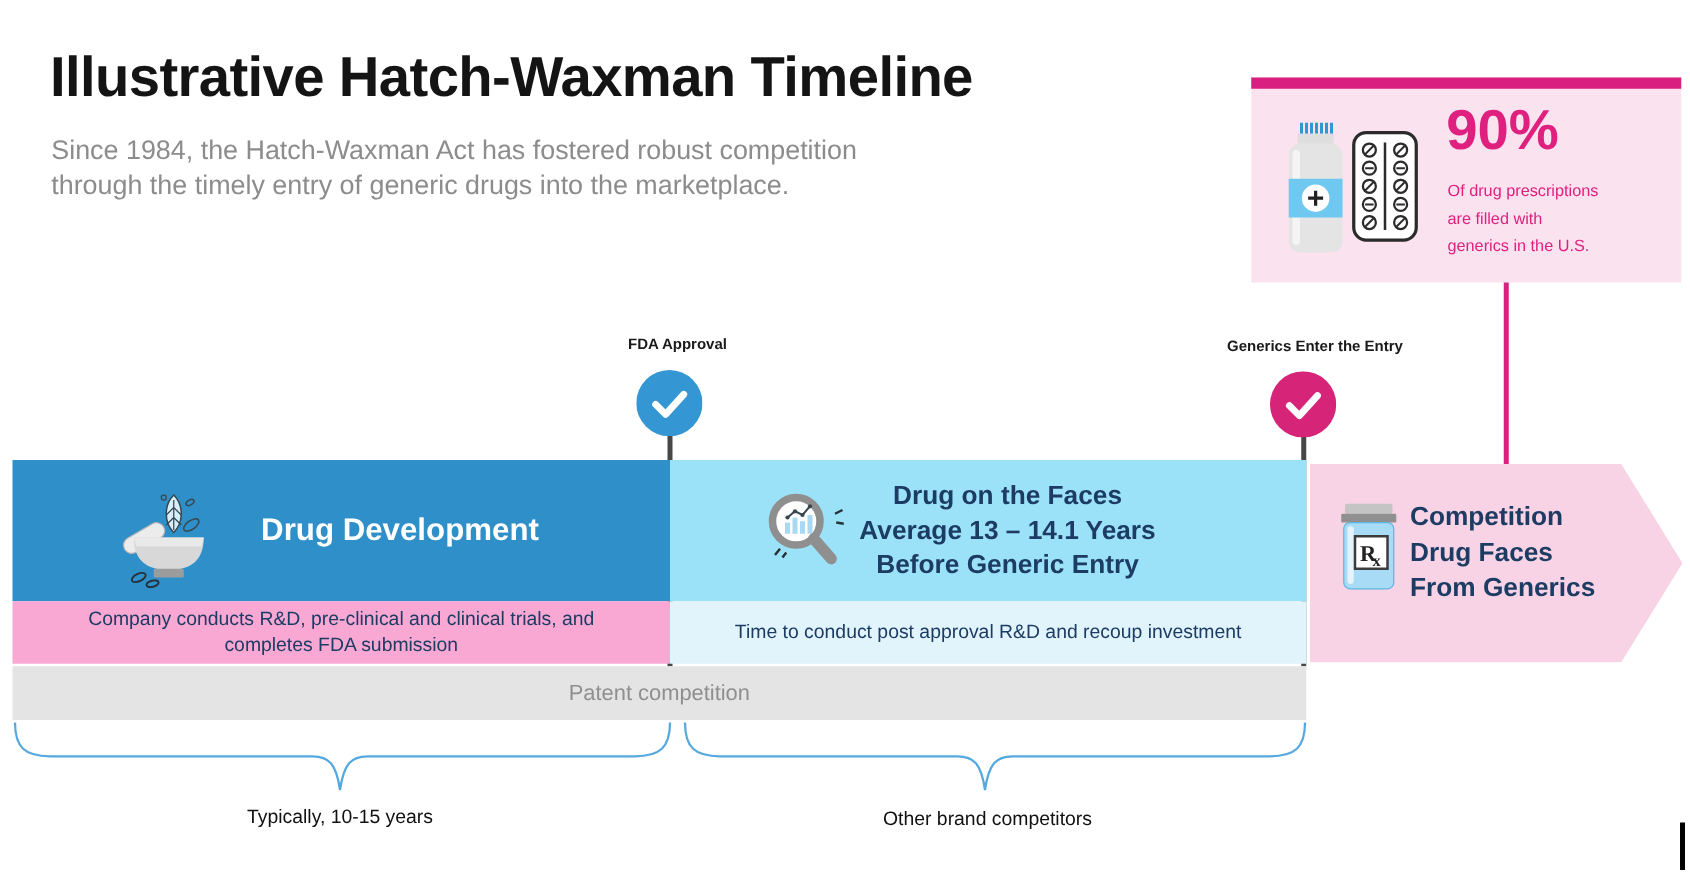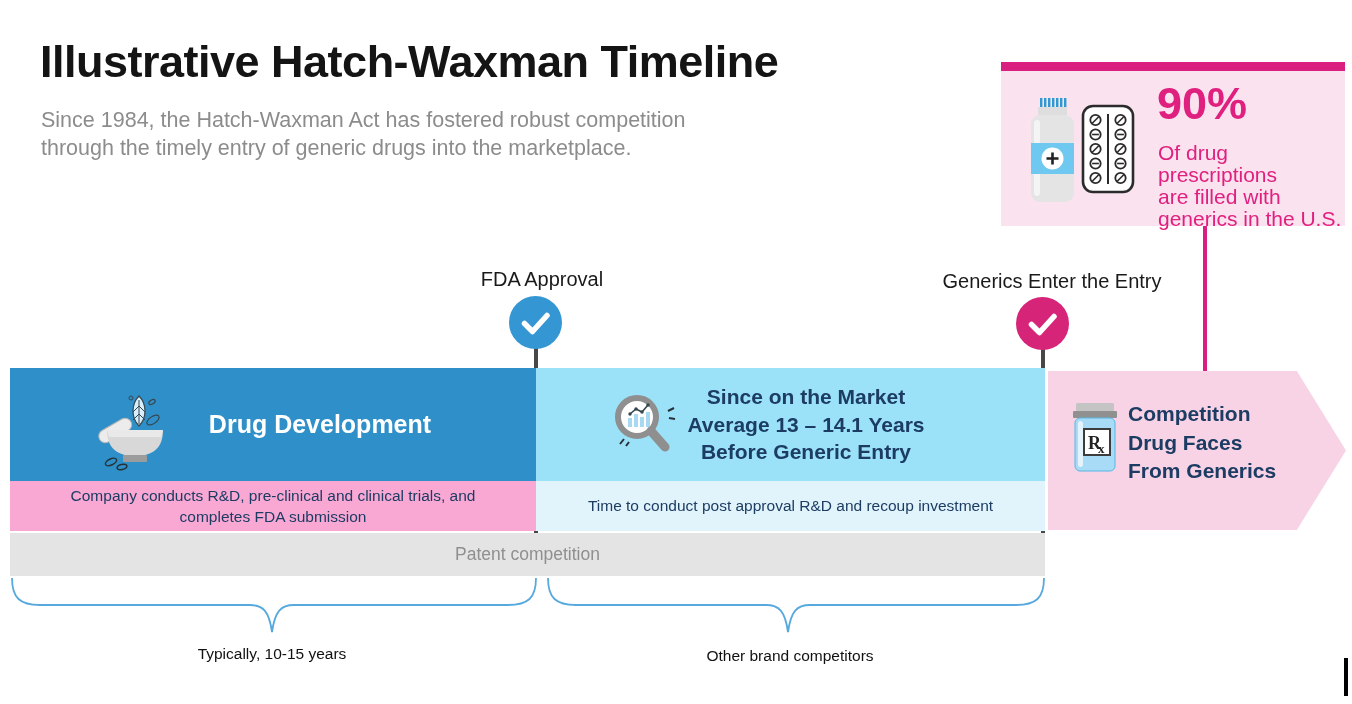--- a/index.html
+++ b/index.html
@@ -8,27 +8,27 @@
   .abs { position:absolute; }
 
   
   .title { left:40px; top:36px; font-size:45px; font-weight:700; color:#141414; letter-spacing:-0.5px; }
   .subtitle { left:41px; top:106px; font-size:21.5px; color:#8c8c8c; line-height:28px; }
 
   
   .stat-box { left:1001px; top:62px; width:344px; height:164px; background:#fbe2ef; }
   .stat-strip { left:0; top:0; width:100%; height:9px; background:#d91f7f; position:absolute; }
   .stat-value { position:absolute; left:156px; top:16px; font-size:45px; font-weight:700; color:#e0207f; }
-  .stat-desc { position:absolute; left:157px; top:80px; font-size:21px; line-height:22px; color:#e0207f; }
+  .stat-desc { position:absolute; left:157px; top:80px; font-size:13px; line-height:22px; color:#e0207f; }
   .bottle-icon { position:absolute; left:28px; top:36px; }
   .blister-icon { position:absolute; left:80px; top:42px; }
   .stat-connector { left:1203px; top:226px; width:4px; height:146px; background:#d91f7f; }
 
   
-  .milestone-label { font-size:20px; color:#1a1a1a; text-align:center; }
+  .milestone-label { font-size:12px; color:#1a1a1a; text-align:center;font-weight:bold; }
   .fda-label { left:462px; top:268px; width:160px; }
   .gen-label { left:932px; top:270px; width:240px; }
   .check-line { width:4px; background:#474747; }
   .check-circle { width:53px; height:53px; }
 
   
   .seg1-main { left:10px; top:368px; width:526px; height:113px; background:#2f90c9; }
   .seg2-main { left:536px; top:368px; width:509px; height:113px; background:#9be1f8; }
   .seg3-arrow { left:1048px; top:371px; width:298px; height:159px; background:#f7d3e5;
                 clip-path:polygon(0 0, 83.5% 0, 100% 50%, 83.5% 100%, 0 100%); }
@@ -168,21 +168,21 @@
     <polyline points="22,22 28,17 34,20 40,13" fill="none" stroke="#37474f" stroke-width="1.6"></polyline>
     <circle cx="22" cy="22" r="1.7" fill="#37474f"></circle>
       <circle cx="28" cy="17" r="1.7" fill="#37474f"></circle>
     <circle cx="34" cy="20" r="1.7" fill="#37474f"></circle>
       <circle cx="40" cy="13" r="1.7" fill="#37474f"></circle>
     <line x1="43" y1="39" x2="57" y2="55" stroke="#8f8f8f" stroke-width="9" stroke-linecap="round"></line>
     <path d="M60 19 l6 -3 M61 26 l6 1" stroke="#263238" stroke-width="2"></path>
     <path d="M12 52 l4 -5 M18 54 l3 -4" stroke="#263238" stroke-width="2"></path>
   </svg>
   <div class="seg2-title">
-    <span>Since on the Market</span>
+    <span>Drug on the Faces</span>
     <span>Average 13 – 14.1 Years</span>
     <span>Before Generic Entry</span>
   </div>
 </div>
 
 <div class="abs seg3-arrow">
   <svg class="seg3-icon" width="48" height="70" viewBox="0 0 48 70">
     <rect x="5" y="1" width="38" height="8" rx="1.5" fill="#c4c4c4"></rect>
     <rect x="2" y="9" width="44" height="7" rx="1" fill="#909090"></rect>
     <rect x="4" y="16" width="40" height="53" rx="5" fill="#a8dbf6" stroke="#5bb6e3" stroke-width="1"></rect>

